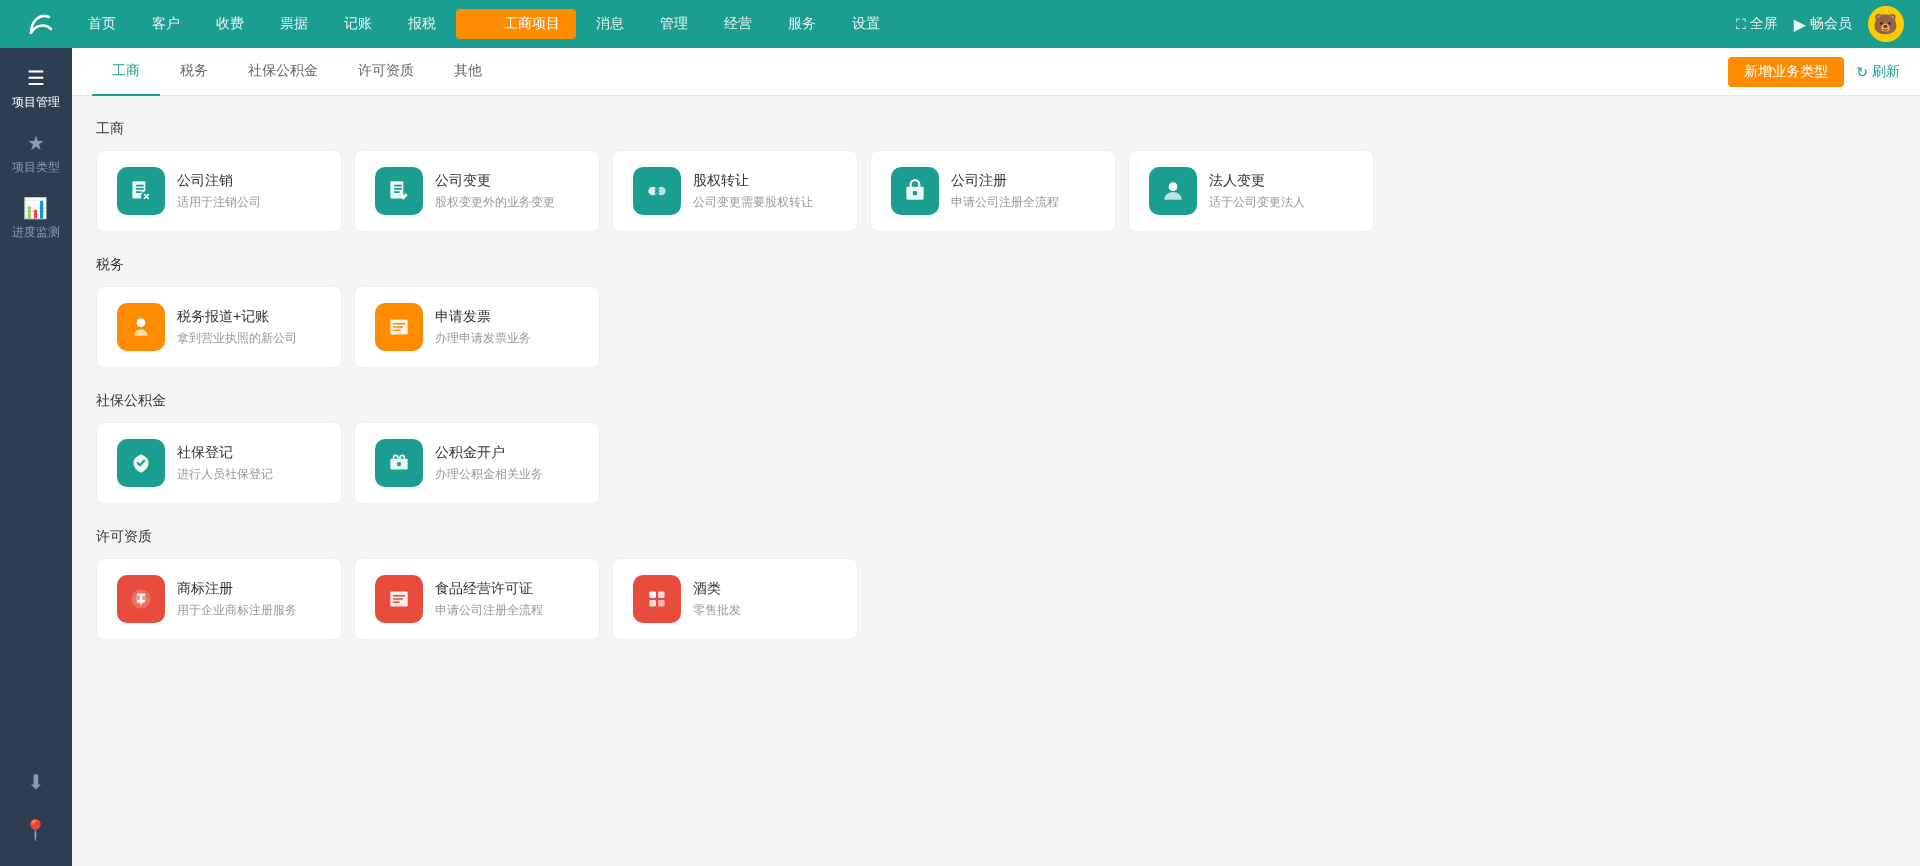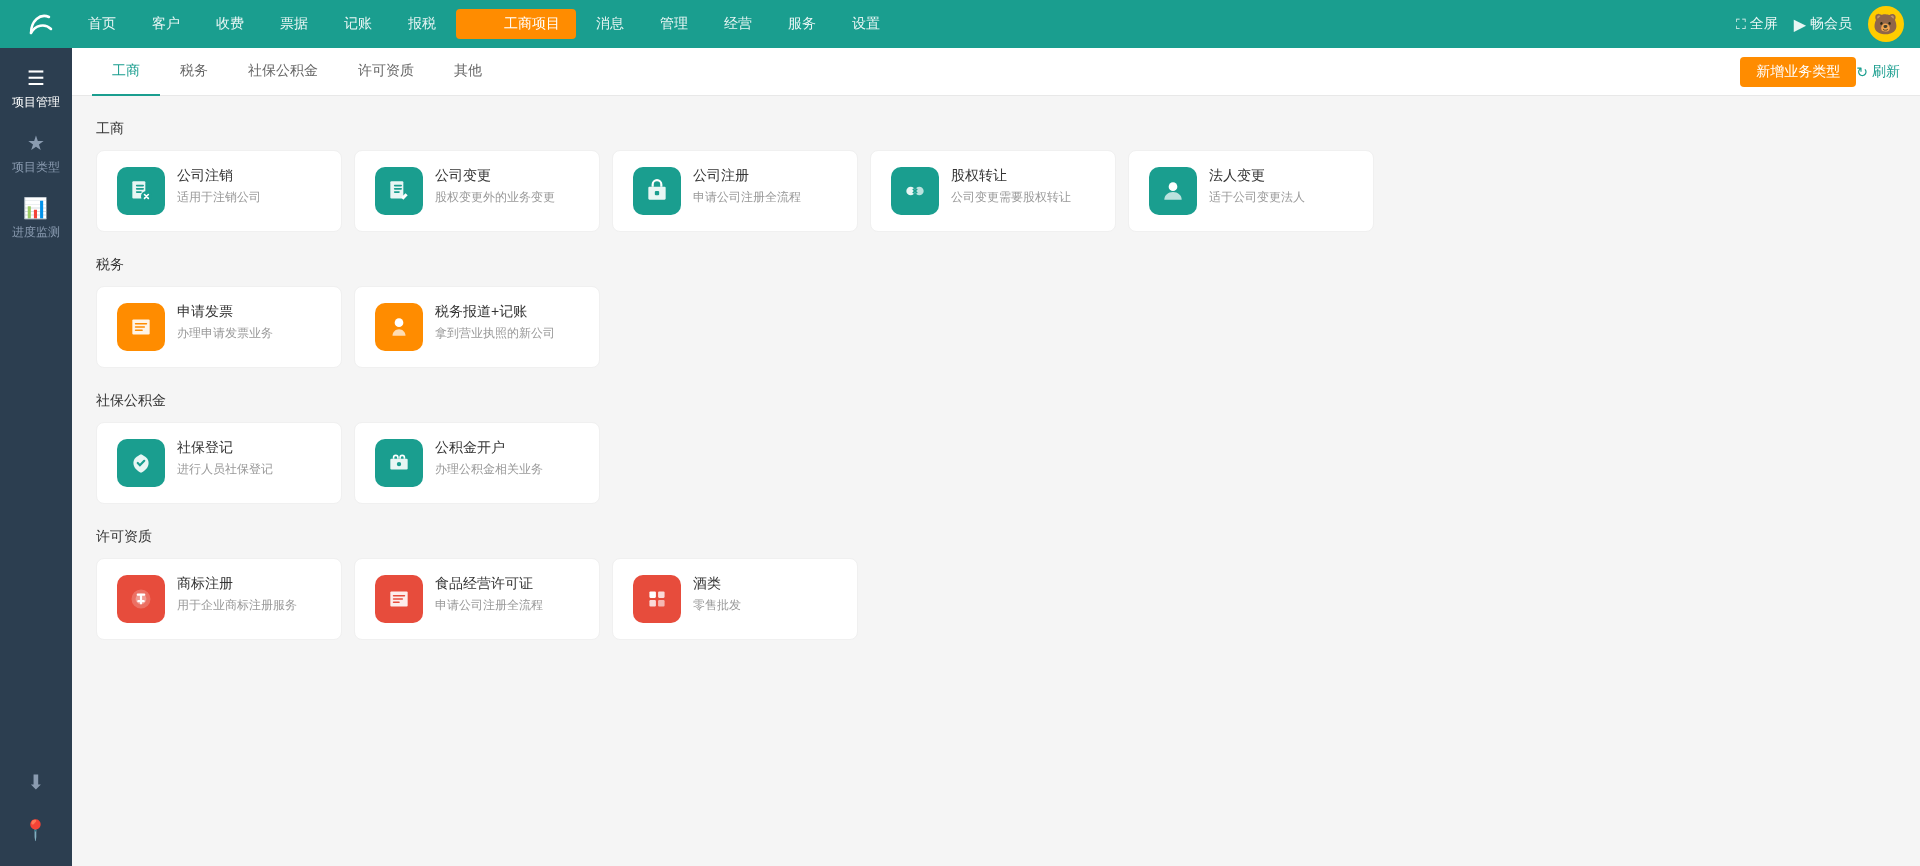--- a/index.html
+++ b/index.html
@@ -141,21 +141,21 @@
       white-space: nowrap;
     }
     .tab-item.active {
       color: #1a9e8f;
       border-bottom: 2px solid #1a9e8f;
     }
     .tab-bar-right {
       margin-left: auto;
       display: flex;
       align-items: center;
-      gap: 0;
+      gap: 12px;
     }
     .btn-add-type {
       background: #ff8c00;
       color: #fff;
       border: none;
       border-radius: 4px;
       padding: 6px 16px;
       font-size: 14px;
       cursor: pointer;
       white-space: nowrap;
@@ -195,20 +195,21 @@
       display: flex;
       flex-wrap: wrap;
       gap: 12px;
       margin-bottom: 8px;
     }
     .service-card {
       background: #fff;
       border-radius: 8px;
       padding: 16px 20px;
       display: flex;
+      align-items: center;
       gap: 12px;
       width: 246px;
       cursor: pointer;
       border: 1px solid #f0f0f0;
       transition: box-shadow 0.2s;
     }
     .card-icon {
       width: 48px;
       height: 48px;
       border-radius: 10px;
@@ -328,81 +329,81 @@
               </svg>
           </div>
           <div class="card-text">
             <div class="card-title">公司变更</div>
             <div class="card-desc">股权变更外的业务变更</div>
           </div>
         </div>
         <div class="service-card">
           <div class="card-icon teal">
             <svg width="26" height="26" viewBox="0 0 24 24" fill="white">
+                <circle cx="8" cy="12" r="4" fill="white" opacity="0.9"></circle>
+                <circle cx="16" cy="12" r="4" fill="white" opacity="0.7"></circle>
+                <path d="M10 10 L14 14M14 10 L10 14" stroke="#1a9e8f" stroke-width="1.5"></path>
+              </svg>
+          </div>
+          <div class="card-text">
+            <div class="card-title">股权转让</div>
+            <div class="card-desc">公司变更需要股权转让</div>
+          </div>
+        </div>
+        <div class="service-card">
+          <div class="card-icon teal">
+            <svg width="26" height="26" viewBox="0 0 24 24" fill="white">
                 <rect x="4" y="8" width="16" height="12" rx="1" fill="white" opacity="0.9"></rect>
                 <path d="M8 8V6a4 4 0 018 0v2" stroke="white" stroke-width="2" fill="none"></path>
                 <rect x="10" y="12" width="4" height="4" rx="1" fill="#1a9e8f"></rect>
               </svg>
           </div>
           <div class="card-text">
             <div class="card-title">公司注册</div>
             <div class="card-desc">申请公司注册全流程</div>
           </div>
         </div>
         <div class="service-card">
           <div class="card-icon teal">
             <svg width="26" height="26" viewBox="0 0 24 24" fill="white">
-                <circle cx="8" cy="12" r="4" fill="white" opacity="0.9"></circle>
-                <circle cx="16" cy="12" r="4" fill="white" opacity="0.7"></circle>
-                <path d="M10 10 L14 14M14 10 L10 14" stroke="#1a9e8f" stroke-width="1.5"></path>
-              </svg>
-          </div>
-          <div class="card-text">
-            <div class="card-title">股权转让</div>
-            <div class="card-desc">公司变更需要股权转让</div>
-          </div>
-        </div>
-        <div class="service-card">
-          <div class="card-icon teal">
-            <svg width="26" height="26" viewBox="0 0 24 24" fill="white">
                 <circle cx="12" cy="8" r="4" fill="white"></circle>
                 <path d="M4 20c0-4 3.6-7 8-7s8 3 8 7" fill="white" opacity="0.7"></path>
               </svg>
           </div>
           <div class="card-text">
             <div class="card-title">法人变更</div>
             <div class="card-desc">适于公司变更法人</div>
           </div>
         </div>
       </div>
 
       <div class="section-title">税务</div>
       <div class="cards-grid">
         <div class="service-card">
           <div class="card-icon orange">
             <svg width="26" height="26" viewBox="0 0 24 24" fill="white">
+                <circle cx="12" cy="8" r="4" fill="white"></circle>
+                <path d="M6 20c0-3.3 2.7-6 6-6s6 2.7 6 6" fill="white" opacity="0.7"></path>
+              </svg>
+          </div>
+          <div class="card-text">
+            <div class="card-title">税务报道+记账</div>
+            <div class="card-desc">拿到营业执照的新公司</div>
+          </div>
+        </div>
+        <div class="service-card">
+          <div class="card-icon orange">
+            <svg width="26" height="26" viewBox="0 0 24 24" fill="white">
                 <rect x="4" y="5" width="16" height="14" rx="1" fill="white" opacity="0.9"></rect>
                 <path d="M7 9h10M7 12h8M7 15h6" stroke="#ff8c00" stroke-width="1.5" stroke-linecap="round"></path>
               </svg>
           </div>
           <div class="card-text">
             <div class="card-title">申请发票</div>
             <div class="card-desc">办理申请发票业务</div>
-          </div>
-        </div>
-        <div class="service-card">
-          <div class="card-icon orange">
-            <svg width="26" height="26" viewBox="0 0 24 24" fill="white">
-                <circle cx="12" cy="8" r="4" fill="white"></circle>
-                <path d="M6 20c0-3.3 2.7-6 6-6s6 2.7 6 6" fill="white" opacity="0.7"></path>
-              </svg>
-          </div>
-          <div class="card-text">
-            <div class="card-title">税务报道+记账</div>
-            <div class="card-desc">拿到营业执照的新公司</div>
           </div>
         </div>
       </div>
 
       <div class="section-title">社保公积金</div>
       <div class="cards-grid">
         <div class="service-card">
           <div class="card-icon teal">
             <svg width="26" height="26" viewBox="0 0 24 24" fill="white">
                 <path d="M12 4 C8 6 5 8 5 12 C5 16 8 19 12 21 C16 19 19 16 19 12 C19 8 16 6 12 4Z" fill="white" opacity="0.9"></path>

